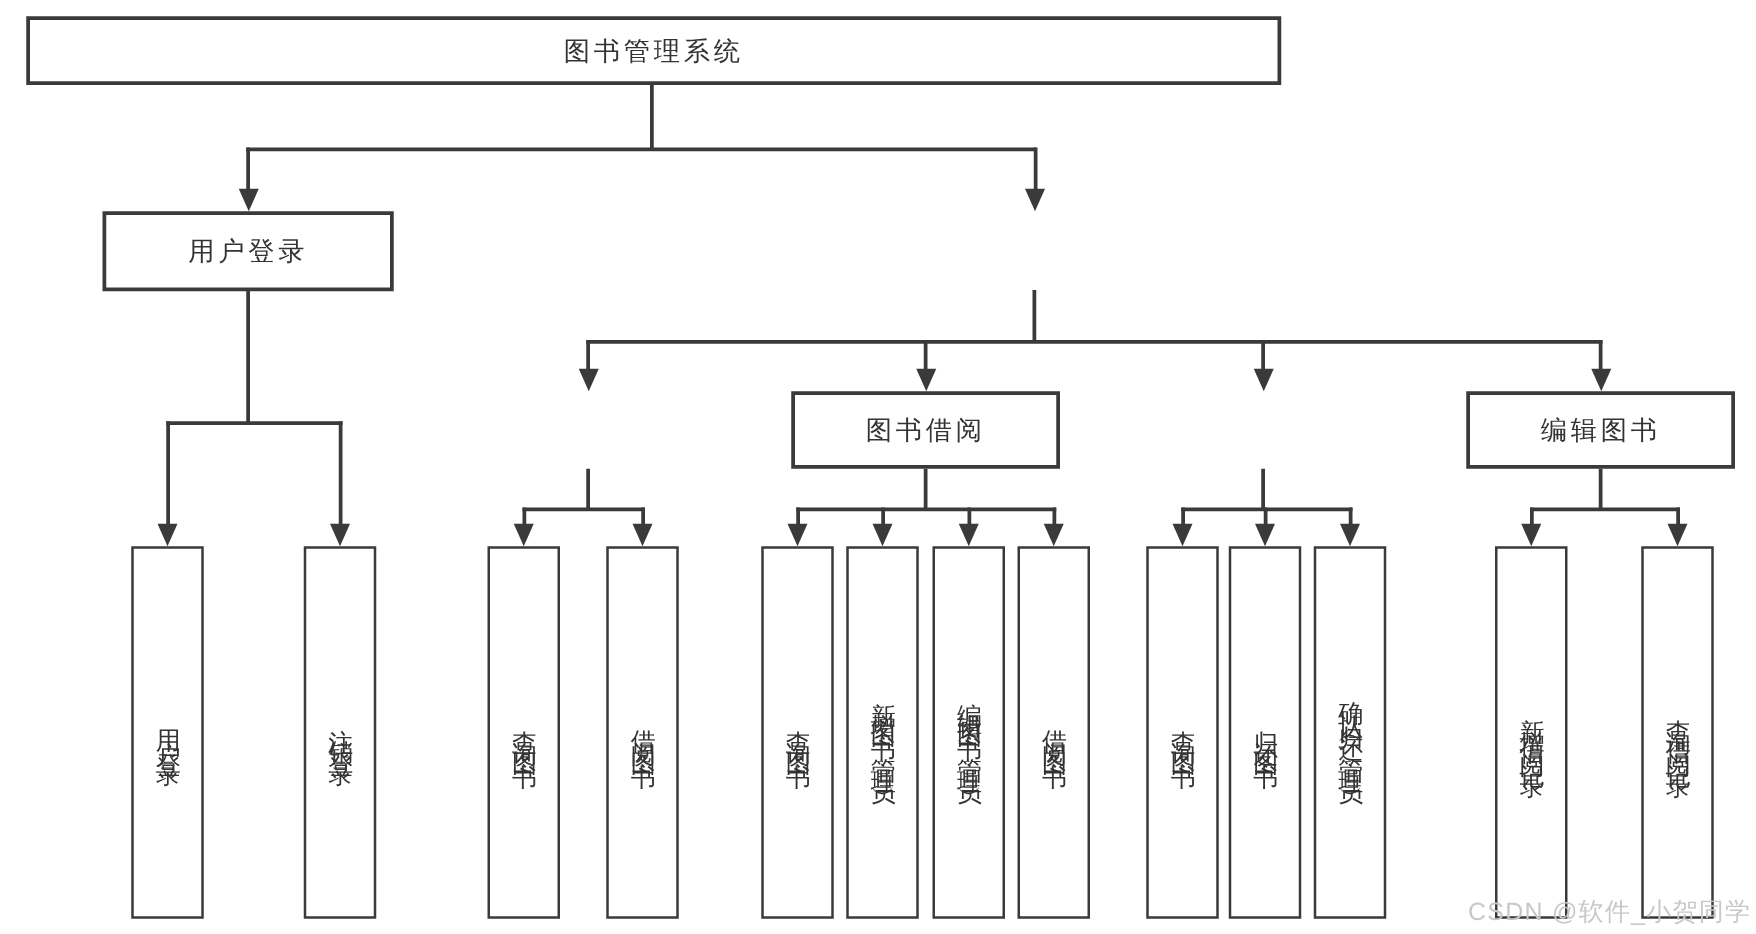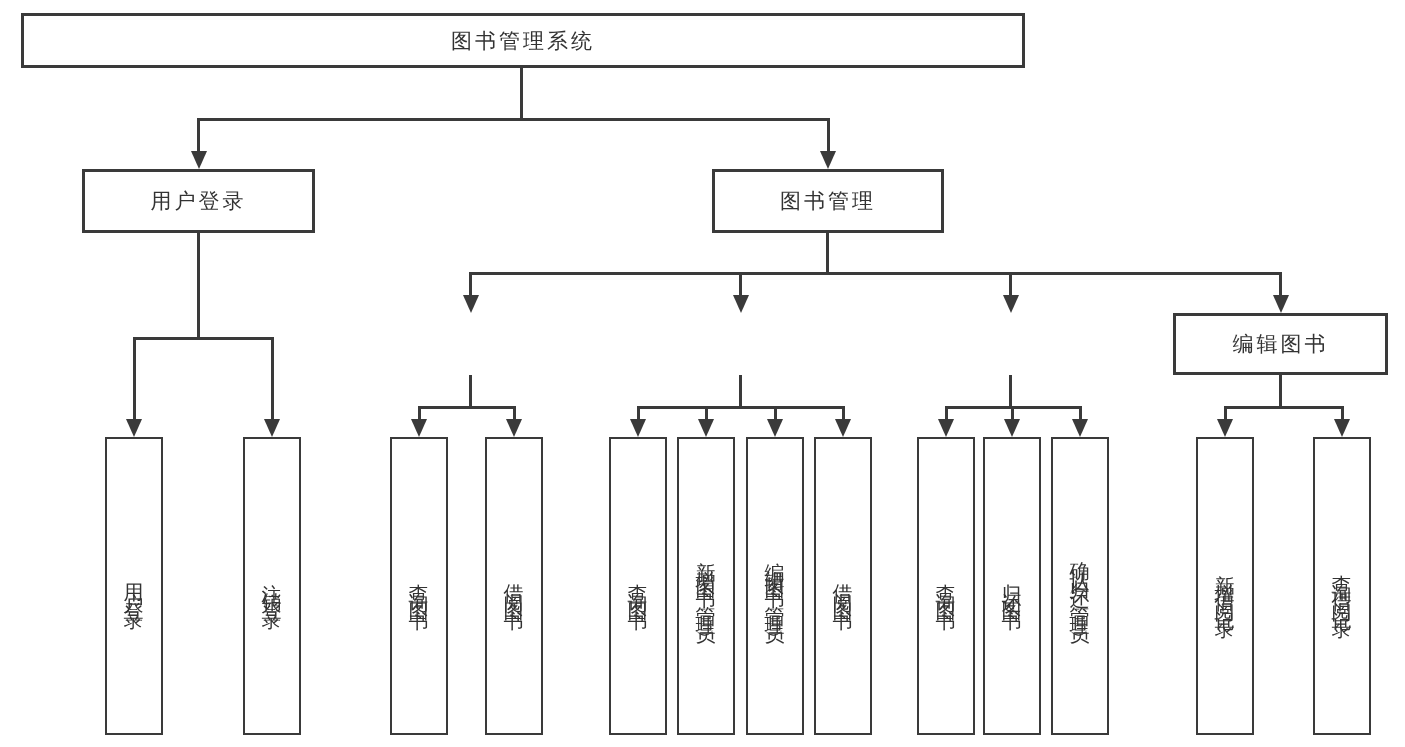--- a/index.html
+++ b/index.html
@@ -74,40 +74,40 @@
   <div class="box" style="left:21px; top:13px; width:1004px; height:55px;">图书管理系统</div>
 
   <div class="vline" style="left:520px; top:68px; height:52px;"></div>
   <div class="hline" style="left:197px; top:118px; width:632px;"></div>
   <div class="vline" style="left:197px; top:118px; height:37px;"></div>
   <div class="vline" style="left:826.5px; top:118px; height:37px;"></div>
   <div class="arrow" style="left:190.5px; top:151px;"></div>
   <div class="arrow" style="left:820px; top:151px;"></div>
 
   <div class="box" style="left:82px; top:169px; width:233px; height:64px;">用户登录</div>
-  <div class="box" style="left:712px; top:169px; width:232px; height:64px;">图书管理</div>
 
   <div class="vline" style="left:197px; top:232px; height:107px;"></div>
   <div class="hline" style="left:132.5px; top:337px; width:141px;"></div>
   <div class="vline" style="left:132.5px; top:337px; height:85px;"></div>
   <div class="vline" style="left:270.5px; top:337px; height:85px;"></div>
   <div class="arrow" style="left:126px; top:419px;"></div>
   <div class="arrow" style="left:264px; top:419px;"></div>
 
   <div class="vline" style="left:825.5px; top:232px; height:42px;"></div>
   <div class="hline" style="left:468.5px; top:272px; width:813.5px;"></div>
   <div class="vline" style="left:468.5px; top:272px; height:26px;"></div>
   <div class="vline" style="left:739px; top:272px; height:26px;"></div>
   <div class="vline" style="left:1009px; top:272px; height:26px;"></div>
   <div class="vline" style="left:1279px; top:272px; height:26px;"></div>
   <div class="arrow" style="left:462.5px; top:295px;"></div>
   <div class="arrow" style="left:732.5px; top:295px;"></div>
   <div class="arrow" style="left:1002.5px; top:295px;"></div>
   <div class="arrow" style="left:1272.5px; top:295px;"></div>
 
+  <div class="box" style="left:633px; top:313px; width:215px; height:62px;">图书借阅</div>
   <div class="box" style="left:1173px; top:313px; width:215px; height:62px;">编辑图书</div>
 
   <div class="vline" style="left:468.5px; top:375px; height:33px;"></div>
   <div class="hline" style="left:417.5px; top:406px; width:98px;"></div>
   <div class="vline" style="left:417.5px; top:406px; height:16px;"></div>
   <div class="vline" style="left:512.5px; top:406px; height:16px;"></div>
   <div class="arrow" style="left:411px; top:419px;"></div>
   <div class="arrow" style="left:506px; top:419px;"></div>
 
   <div class="vline" style="left:739px; top:375px; height:33px;"></div>
@@ -148,14 +148,15 @@
   <div class="box vbox" style="left:746px; top:437px; width:58px; height:298px;">编辑图书（管理员）</div>
   <div class="box vbox" style="left:814px; top:437px; width:58px; height:298px;">借阅图书</div>
 
   <div class="box vbox" style="left:917px; top:437px; width:58px; height:298px;">查询图书</div>
   <div class="box vbox" style="left:983px; top:437px; width:58px; height:298px;">归还图书</div>
   <div class="box vbox" style="left:1051px; top:437px; width:58px; height:298px;">确认归还（管理员）</div>
 
   <div class="box vbox" style="left:1196px; top:437px; width:58px; height:298px;">新增借阅记录</div>
   <div class="box vbox" style="left:1313px; top:437px; width:58px; height:298px;">查询借阅记录</div>
 
+  <div class="watermark">CSDN @软件_小贺同学</div>
 
 </div>
 
 </body></html>

